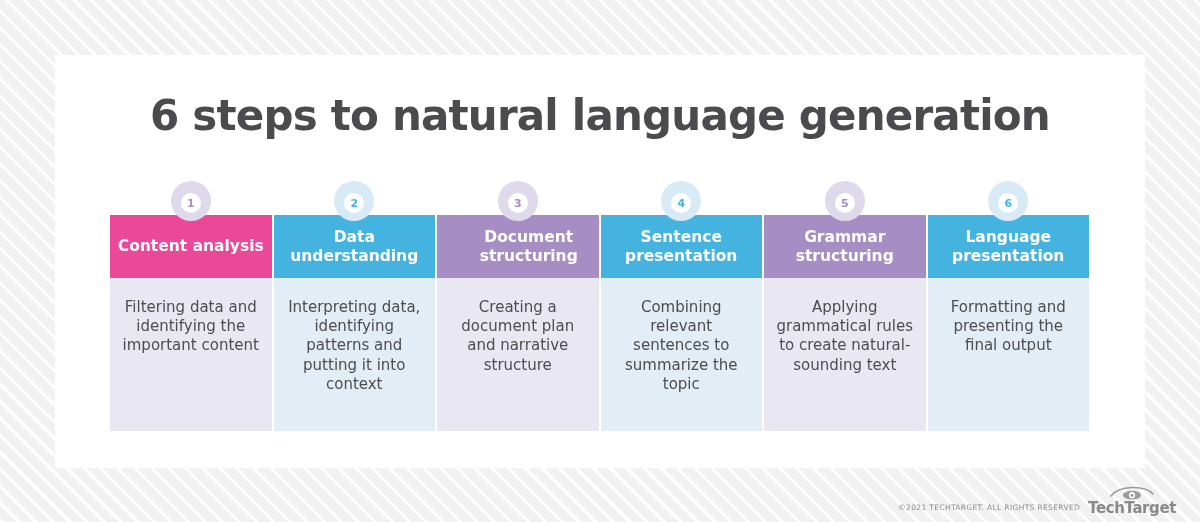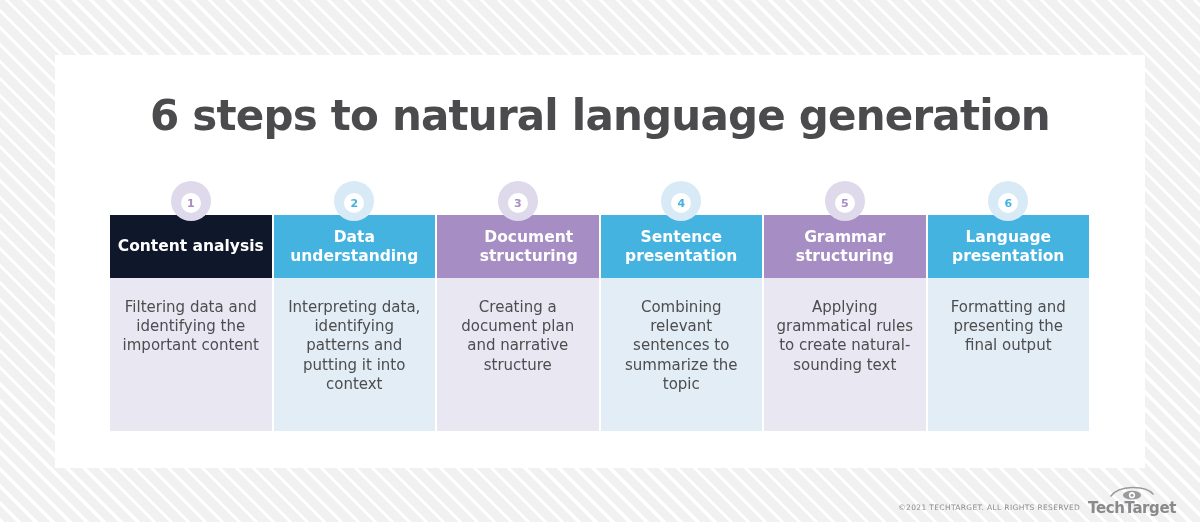--- a/index.html
+++ b/index.html
@@ -174,21 +174,21 @@
   <div id="card">
 
     <div id="title">6 steps to natural language generation</div>
 
     <div id="steps">
         <div class="step-col">
           <div class="badge-wrap">
             <div class="badge-halo" style="background: rgb(222, 217, 235);"></div>
             <div class="badge" style="color: rgb(166, 141, 196);">1</div>
           </div>
-          <div class="step-head" style="background: #0f172a;">Content analysis</div>
+          <div class="step-head" style="background: #ec4899;">Content analysis</div>
           <div class="step-body" style="background: rgb(232, 231, 242);">Filtering data and identifying the important content</div>
         </div>
         <div class="step-col">
           <div class="badge-wrap">
             <div class="badge-halo" style="background: rgb(215, 234, 246);"></div>
             <div class="badge" style="color: rgb(69, 179, 224);">2</div>
           </div>
           <div class="step-head" style="background: rgb(69, 179, 224);">Data understanding</div>
           <div class="step-body" style="background: rgb(226, 237, 245);">Interpreting data, identifying patterns and putting it into context</div>
         </div>

